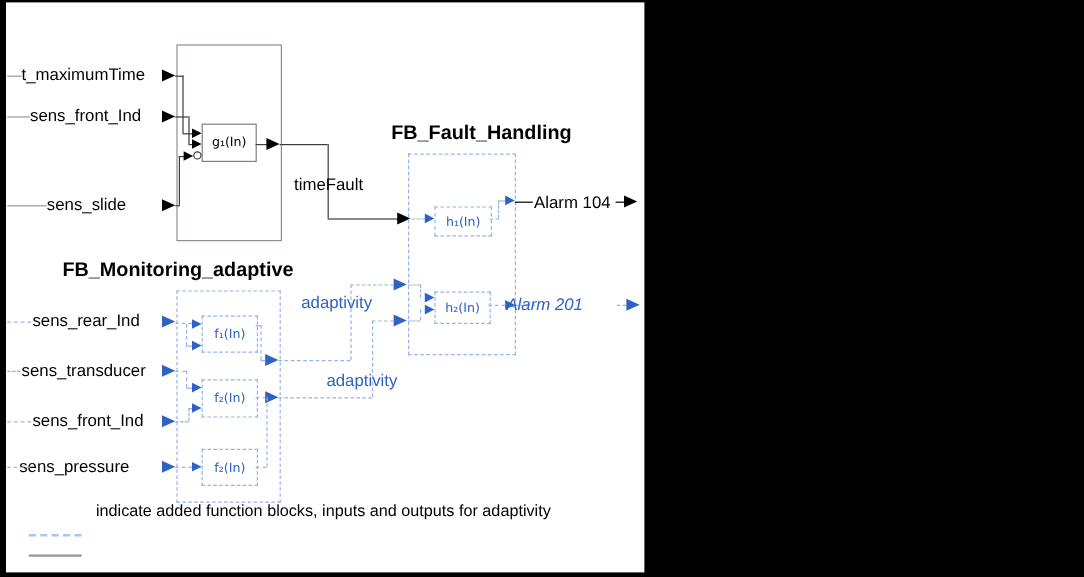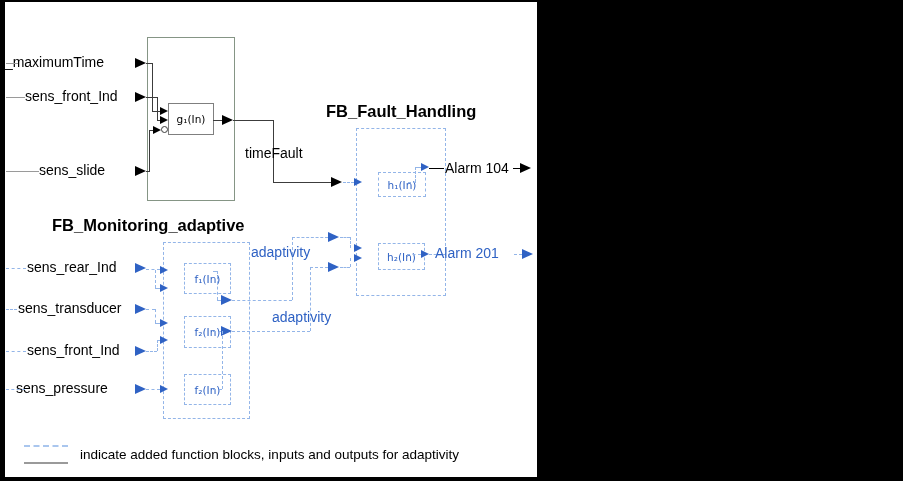--- a/index.html
+++ b/index.html
@@ -19,21 +19,21 @@
   
   .ar{position:absolute;width:0;height:0;border-style:solid;border-color:transparent;
       border-top-width:5px;border-bottom-width:5px;border-left-width:11px;border-right-width:0;
       border-left-color:#000;}
   .ar.sm{border-top-width:4px;border-bottom-width:4px;border-left-width:8px;}
   .ar.blue{border-left-color:#2f62c4;}
   
   .box{position:absolute;background:transparent;}
   .solid-box{border:1px solid #859585;}
   .g1-box{border:1px solid #7f7f7f;background:#fff;}
-  .dash-box{border:1px dashed #93b5e8;margin-left:16px;}
+  .dash-box{border:1px dashed #93b5e8;}
   .blk-label{display:flex;align-items:center;justify-content:center;
              font-family:"DejaVu Sans","Liberation Sans",sans-serif;font-size:10.5px;color:#000;}
   .blk-label.blue{color:#2f62c4;}
   
   .t{position:absolute;font-size:14px;color:#000;white-space:nowrap;line-height:15px;}
   .t.blue{color:#2f62c4;}
   .title{position:absolute;font-weight:bold;font-size:16.5px;color:#000;white-space:nowrap;}
   .legend-t{position:absolute;font-size:13.5px;color:#000;white-space:nowrap;line-height:15px;}
   .circ{position:absolute;width:5px;height:5px;border:1px solid #3c3c3c;border-radius:50%;background:#fff;}
 </style>
@@ -44,21 +44,21 @@
   <div id="panel"></div>
 
   <div class="title" style="left:326px;top:102px;text-align:center;">FB_Fault_Handling</div>
   <div class="title" style="left:52px;top:216px;">FB_Monitoring_adaptive</div>
 
   <div class="box solid-box" style="left:147px;top:37px;width:86px;height:162px;"></div>
   <div class="box g1-box blk-label" style="left:168px;top:103px;width:44px;height:30px;">
     <span>g₁(In)</span>
   </div>
 
-  <div class="t" style="left:1px;top:55px;">t_maximumTime</div>
+  <div class="t" style="left:18px;top:55px;">t_maximumTime</div>
   <div class="t" style="left:25px;top:89px;">sens_front_Ind</div>
   <div class="t" style="left:39px;top:163px;">sens_slide</div>
 
   <div class="h" style="left:6px;top:63px;width:12px;"></div>
   <div class="h" style="left:6px;top:97px;width:19px;"></div>
   <div class="h" style="left:6px;top:171px;width:33px;"></div>
   <div class="ar" style="left:135px;top:58px;"></div>
   <div class="ar" style="left:135px;top:92px;"></div>
   <div class="ar" style="left:135px;top:166px;"></div>
 
@@ -112,21 +112,21 @@
   <div class="v dash c-blue" style="left:350px;top:237px;height:11px;"></div>
   <div class="ar sm blue" style="left:354px;top:244px;"></div>
   <div class="ar blue" style="left:328px;top:262px;"></div>
   <div class="h dash c-blue" style="left:340px;top:267px;width:10px;"></div>
   <div class="v dash c-blue" style="left:350px;top:258px;height:9px;"></div>
   <div class="ar sm blue" style="left:354px;top:254px;"></div>
 
   <div class="h dash c-blue" style="left:407px;top:254px;width:14px;"></div>
   <div class="ar sm blue" style="left:421px;top:250px;"></div>
   <div class="h dash c-blue" style="left:429px;top:254px;width:17px;"></div>
-  <div class="t blue" style="left:435px;top:246px;">Alarm 201</div>
+  <div class="t blue" style="left:422px;top:246px;font-style:italic;">Alarm 201</div>
   <div class="h dash c-blue" style="left:514px;top:254px;width:8px;"></div>
   <div class="ar blue" style="left:522px;top:249px;"></div>
 
   <div class="box dash-box" style="left:147px;top:242px;width:85px;height:175px;"></div>
   <div class="box dash-box blk-label blue" style="left:168px;top:263px;width:45px;height:29px;">
     <span>f₁(In)</span>
   </div>
   <div class="box dash-box blk-label blue" style="left:168px;top:316px;width:45px;height:30px;">
     <span>f₂(In)</span>
   </div>
@@ -182,15 +182,15 @@
   <div class="v dash c-blue" style="left:292px;top:237px;height:63px;"></div>
   <div class="h dash c-blue" style="left:292px;top:237px;width:36px;"></div>
   <div class="t blue" style="left:251px;top:245px;">adaptivity</div>
 
   <div class="h dash c-blue" style="left:232px;top:331px;width:78px;"></div>
   <div class="v dash c-blue" style="left:310px;top:267px;height:64px;"></div>
   <div class="h dash c-blue" style="left:310px;top:267px;width:18px;"></div>
   <div class="t blue" style="left:272px;top:310px;">adaptivity</div>
 
   <div class="h dash thick c-lblue" style="left:24px;top:445px;width:44px;"></div>
-  <div class="legend-t" style="left:80px;top:447px;">indicate added function blocks, inputs and outputs for adaptivity</div>
+  <div class="legend-t" style="left:80px;top:418px;">indicate added function blocks, inputs and outputs for adaptivity</div>
   <div class="h thick" style="left:24px;top:462px;width:44px;"></div>
 </div>
 
 </body></html>

